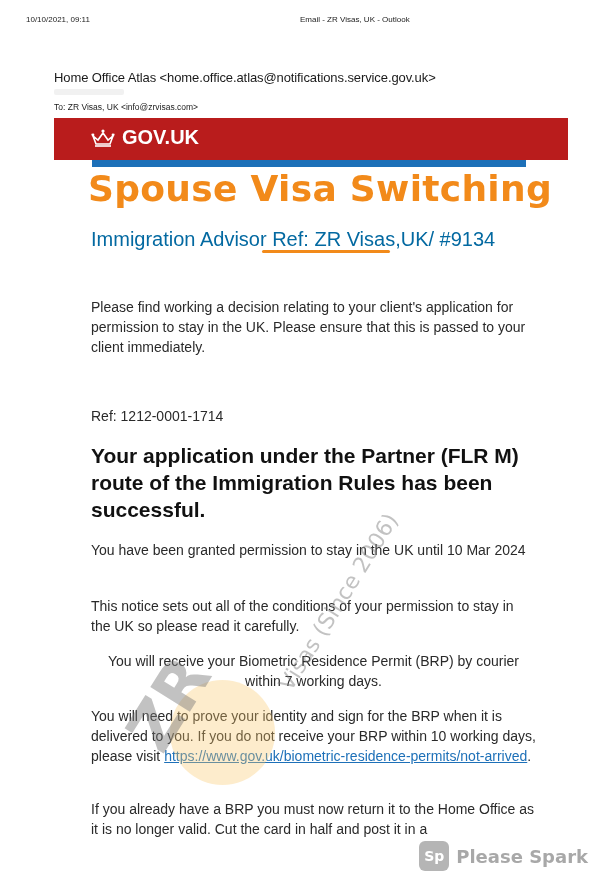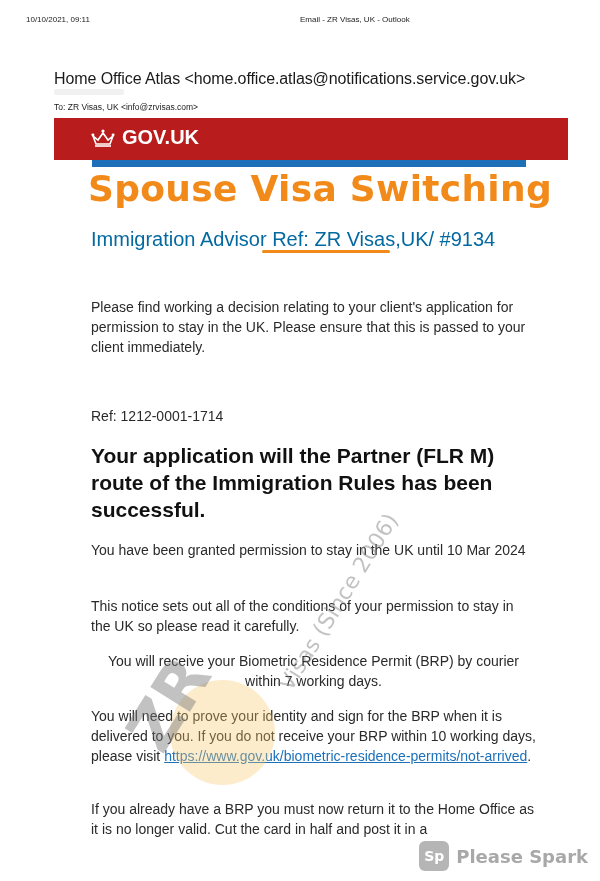--- a/index.html
+++ b/index.html
@@ -24,21 +24,21 @@
       font-size: 8px;
       color: #222;
     }
     .print-date { position: absolute; left: 26px; top: 0; }
     .print-title { position: absolute; left: 300px; top: 0; }
 
     .from-line {
       position: absolute;
       left: 54px;
       top: 70px;
-      font-size: 16px;
+      font-size: 13px;
       color: #1a1a1a;
       letter-spacing: -0.1px;
     }
     .faded-line {
       position: absolute;
       left: 54px;
       top: 89px;
       width: 70px;
       height: 6px;
       background: #f1f1f1;
@@ -229,21 +229,21 @@
   </div>
 </div>
 <div class="blue-stripe"></div>
 
 <div class="promo-title">Spouse Visa Switching</div>
 <div class="advisor-ref">Immigration Advisor Ref: ZR Visas,UK/ #9134</div>
 <div class="advisor-underline"></div>
 
 <div class="body-text intro">Please find working a decision relating to your client's application for permission to stay in the UK. Please ensure that this is passed to your client immediately.</div>
 <div class="body-text ref">Ref: 1212-0001-1714</div>
-<div class="headline">Your application will the Partner (FLR M) route of the Immigration Rules has been successful.</div>
+<div class="headline">Your application under the Partner (FLR M) route of the Immigration Rules has been successful.</div>
 <div class="body-text p1">You have been granted permission to stay in the UK until 10 Mar 2024</div>
 <div class="body-text p2">This notice sets out all of the conditions of your permission to stay in the UK so please read it carefully.</div>
 <div class="body-text p3">You will receive your Biometric Residence Permit (BRP) by courier within 7 working days.</div>
 <div class="body-text p4">
   <span>You will need to prove your identity and sign for the BRP when it is delivered to you. If you do not receive your BRP within 10 working days, please visit </span><a class="link">https://www.gov.uk/biometric-residence-permits/not-arrived</a><span>.</span>
 </div>
 <div class="body-text p5">If you already have a BRP you must now return it to the Home Office as it is no longer valid. Cut the card in half and post it in a</div>
 
 <div class="wm-circle"></div>
 <div class="wm-text wm-zr">ZR</div>

